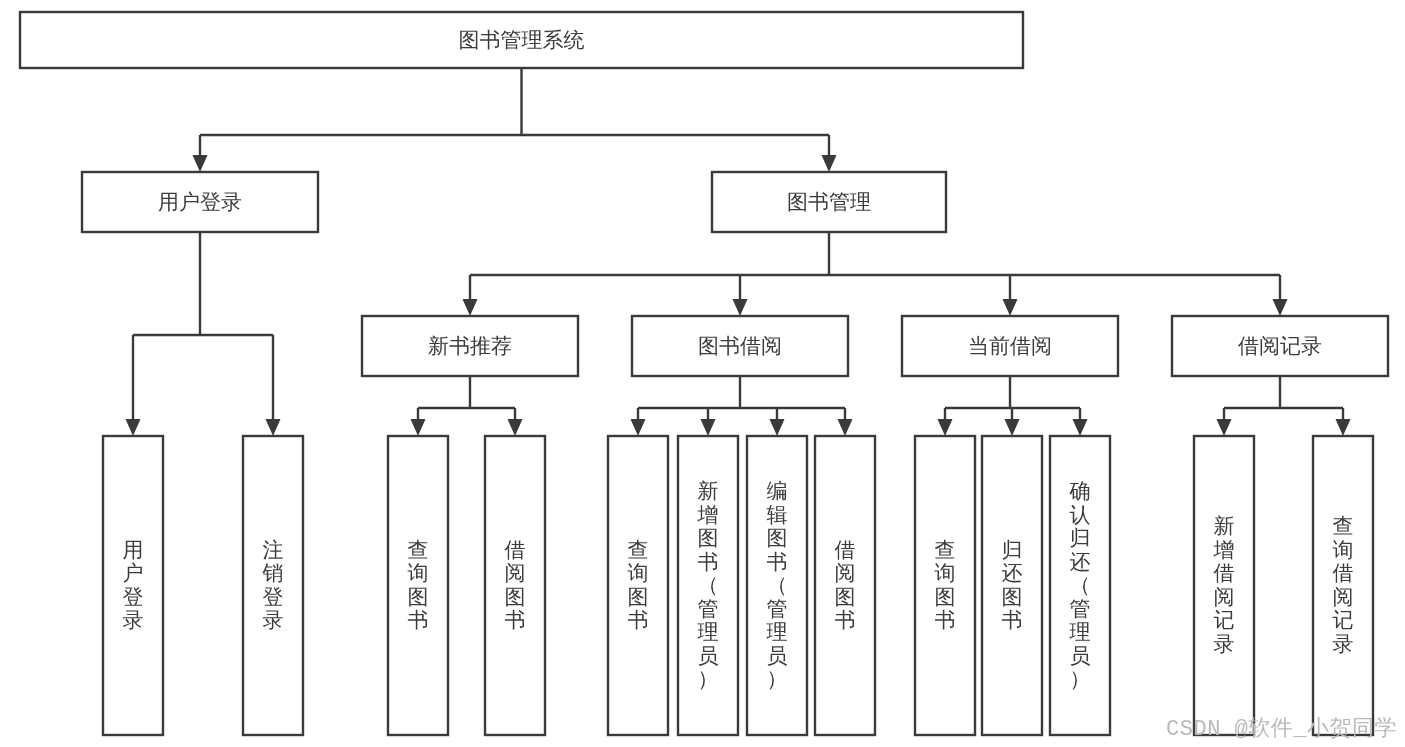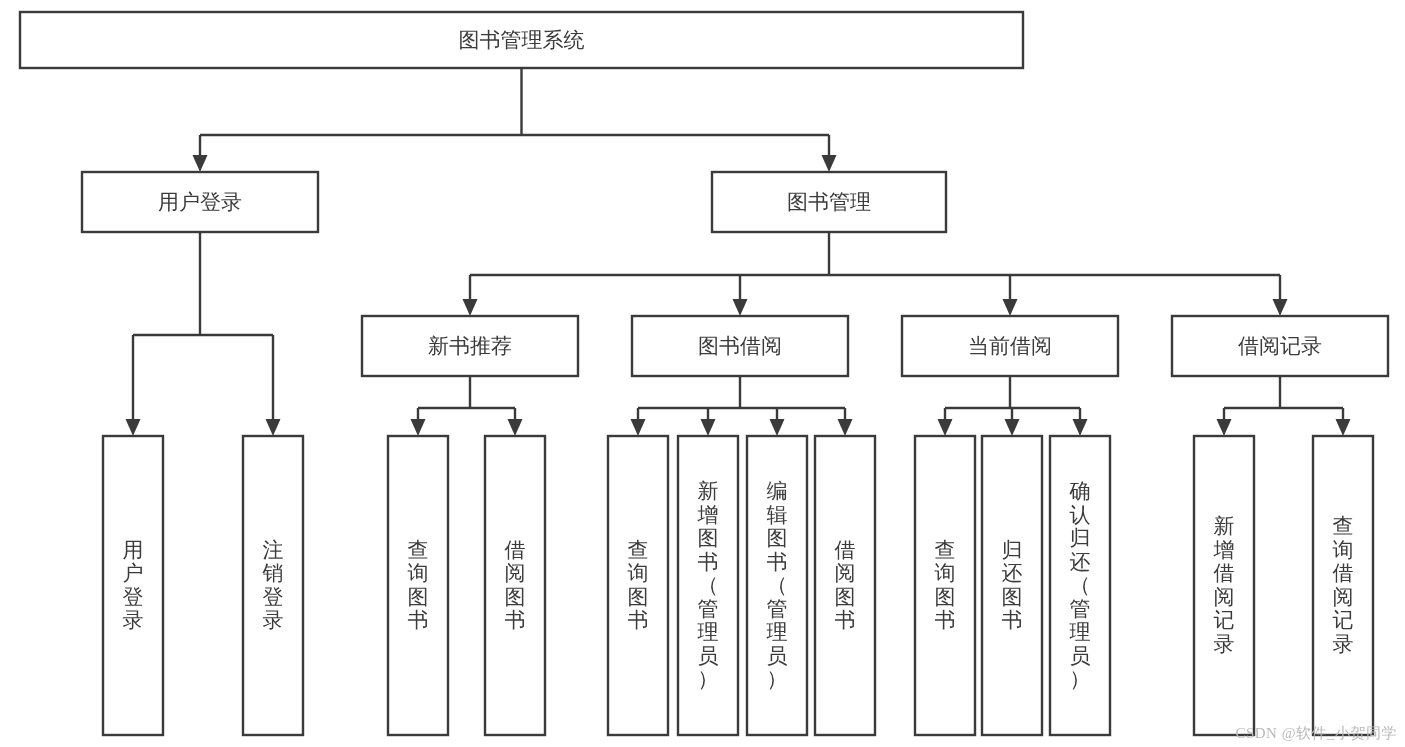--- a/index.html
+++ b/index.html
@@ -51,22 +51,22 @@
     stroke-linecap: butt;
   }
   .arrow-head {
     fill: #3a3a3a;
     stroke: none;
   }
   .watermark {
     position: absolute;
     right: 8px;
     bottom: 4px;
-    font-family: Liberation Serif, serif;
-    font-size: 15px;
+    font-family: Liberation Mono, monospace;
+    font-size: 22px;
     color: #b9b9b9;
     letter-spacing: 0.5px;
     white-space: nowrap;
     user-select: none;
   }
 </style>
 </head>
 <body>
 
 <div id="diagram-root">

